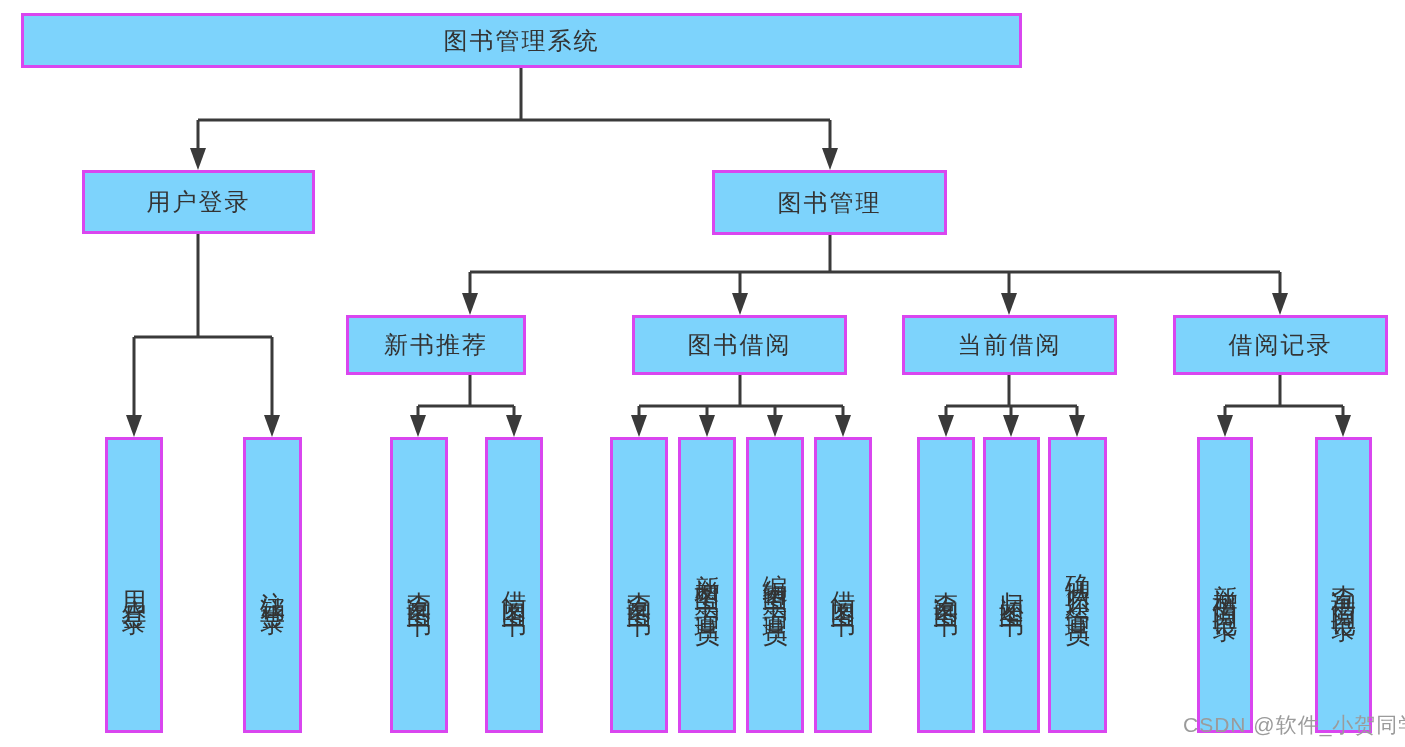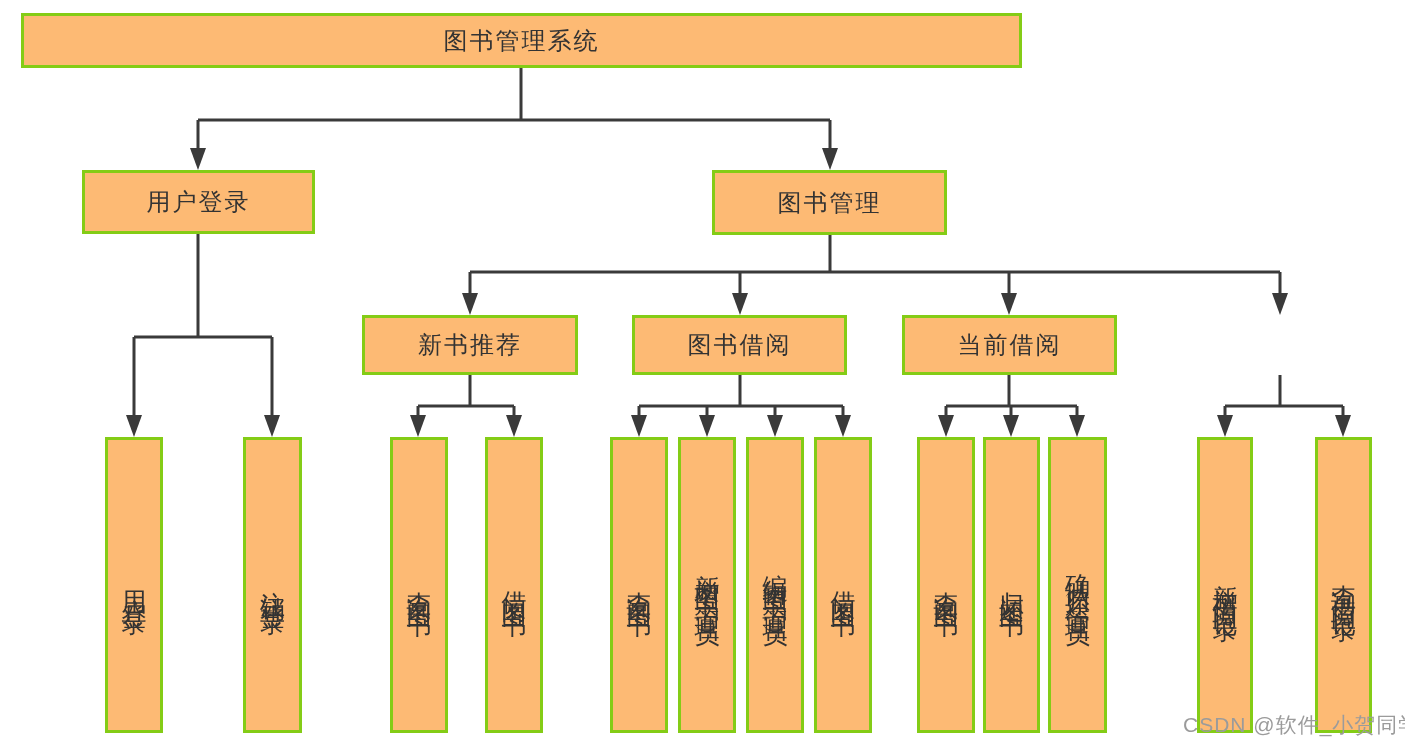--- a/index.html
+++ b/index.html
@@ -17,22 +17,22 @@
   }
   .connectors {
     position: absolute;
     left: 0;
     top: 0;
     z-index: 0;
   }
   .box {
     position: absolute;
     box-sizing: border-box;
-    border: 3px solid #84cc16;
-    background: #fdba74;
+    border: 3px solid #d946ef;
+    background: #7dd3fc;
     color: #333333;
     display: flex;
     align-items: center;
     justify-content: center;
     z-index: 1;
   }
   .hbox {
     font-size: 24px;
     letter-spacing: 2px;
     white-space: nowrap;
@@ -97,23 +97,24 @@
       <path d="M1217 415 L1233 415 L1225 437 Z"></path>
       <path d="M1335 415 L1351 415 L1343 437 Z"></path>
     </g>
   </svg>
 
   <div class="box hbox root-box">图书管理系统</div>
 
   <div class="box hbox l2-a">用户登录</div>
   <div class="box hbox l2-b">图书管理</div>
 
-  <div class="box hbox l3-box" style="left:362px;width:216px">新书推荐</div>
+  <div class="box hbox l3-box" style="left:346px;width:180px">新书推荐</div>
   <div class="box hbox l3-box" style="left:902px;width:215px">当前借阅</div>
   <div class="box hbox l3-box" style="left:632px;width:215px">图书借阅</div>
+  <div class="box hbox l3-box" style="left:1173px;width:215px">借阅记录</div>
 
   <div class="box leaf" style="left:105px;width:58px">用户登录</div>
   <div class="box leaf" style="left:243px;width:59px">注销登录</div>
 
   <div class="box leaf" style="left:390px;width:58px">查询图书</div>
   <div class="box leaf" style="left:485px;width:58px">借阅图书</div>
 
   <div class="box leaf" style="left:610px;width:58px">查询图书</div>
   <div class="box leaf" style="left:678px;width:58px">新增图书（管理员）</div>
   <div class="box leaf" style="left:746px;width:58px">编辑图书（管理员）</div>

